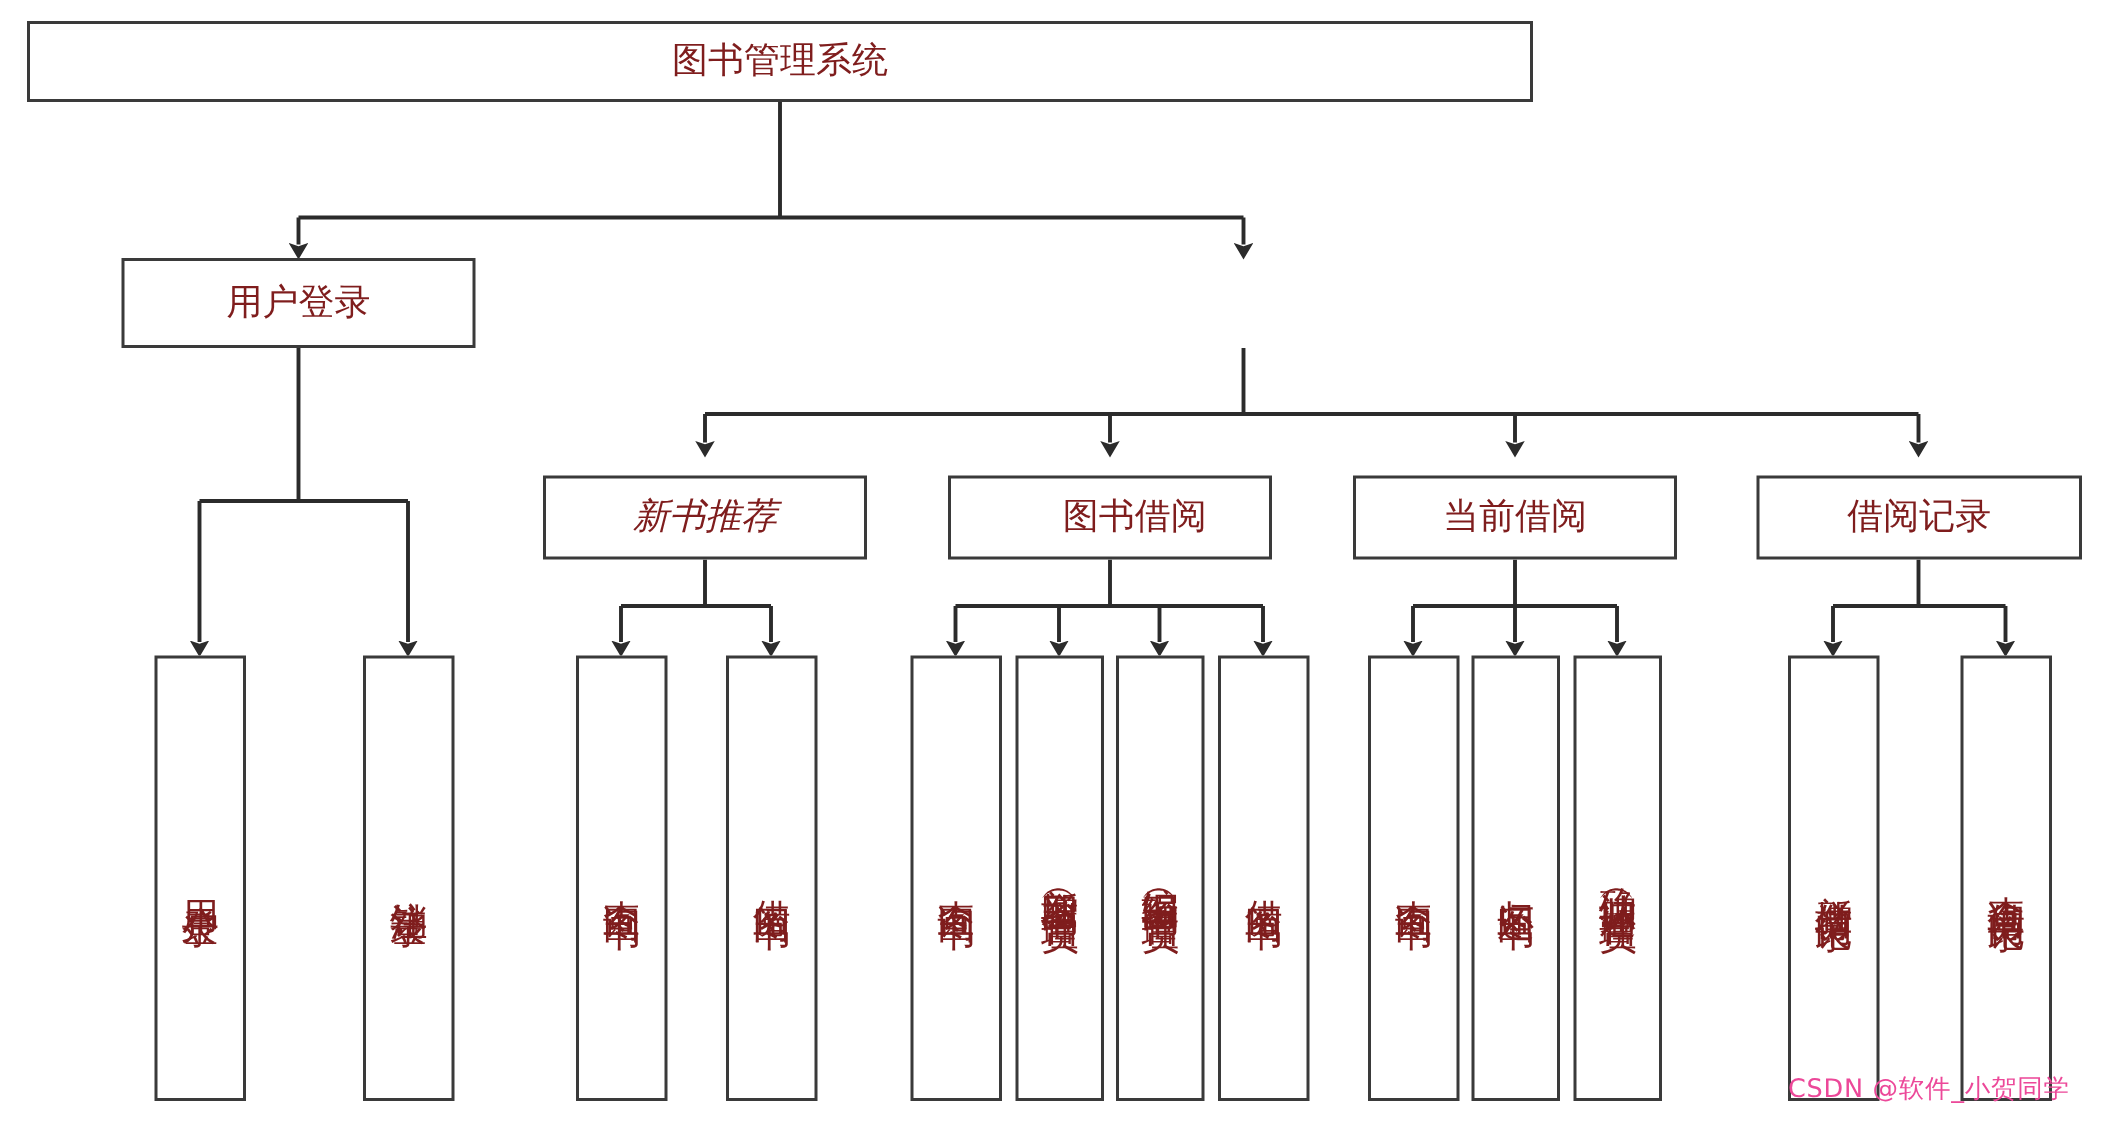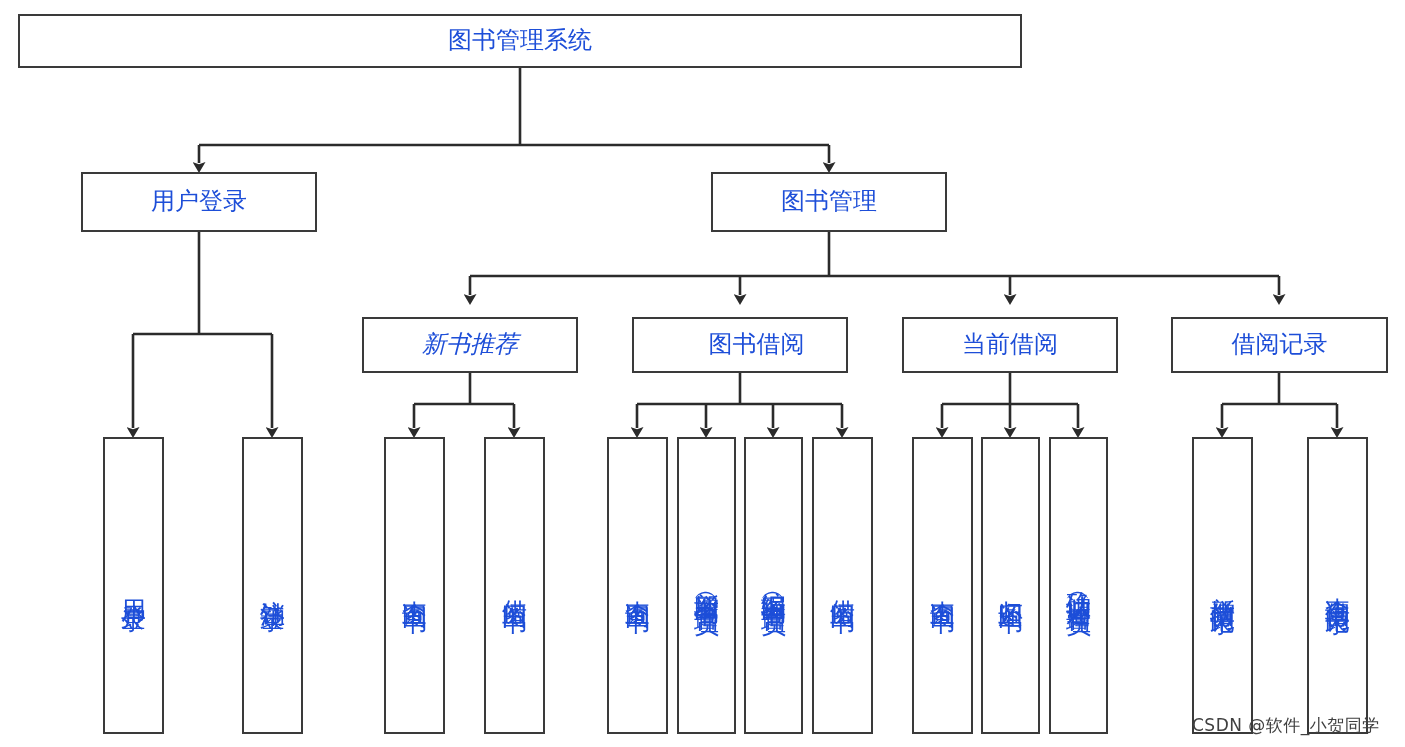--- a/index.html
+++ b/index.html
@@ -28,42 +28,42 @@
     position: absolute;
     box-sizing: border-box;
     background: #ffffff;
     border: 2.5px solid #3a3a3a;
     display: flex;
     align-items: center;
     justify-content: center;
     overflow: hidden;
   }
   .node .lbl {
-    color: #1d4ed8;
+    color: #7f1d1d;
     line-height: 1.05;
     white-space: nowrap;
     text-align: center;
   }
   .node.horiz .lbl {
     font-size: 24px;
   }
   .node.vert {
     align-items: center;
     justify-content: center;
   }
   .node.vert .lbl {
     writing-mode: vertical-rl;
     text-orientation: upright;
     font-size: 25px;
     letter-spacing: 3px;
     line-height: 1;
   }
   .watermark {
     position: absolute;
-    color: #404040;
+    color: #ec4899;
     font-size: 17px;
     white-space: nowrap;
     letter-spacing: 0.5px;
   }
 </style>
 </head>
 <body>
 
 <div id="canvas">
 
@@ -120,23 +120,20 @@
     </g>
   </svg>
 
   <div class="node horiz" style="left:18px; top:14px; width:1004px; height:54px;">
     <span class="lbl">图书管理系统</span>
   </div>
 
   <div class="node horiz" style="left:81px; top:172px; width:236px; height:60px;">
     <span class="lbl">用户登录</span>
   </div>
-  <div class="node horiz" style="left:711px; top:172px; width:236px; height:60px;">
-    <span class="lbl">图书管理</span>
-  </div>
 
   <div class="node horiz" style="left:362px; top:317px; width:216px; height:56px;font-style:italic;">
     <span class="lbl">新书推荐</span>
   </div>
   <div class="node horiz" style="left:632px; top:317px; width:216px; height:56px;padding-left:33px;">
     <span class="lbl">图书借阅</span>
   </div>
   <div class="node horiz" style="left:902px; top:317px; width:216px; height:56px;">
     <span class="lbl">当前借阅</span>
   </div>

